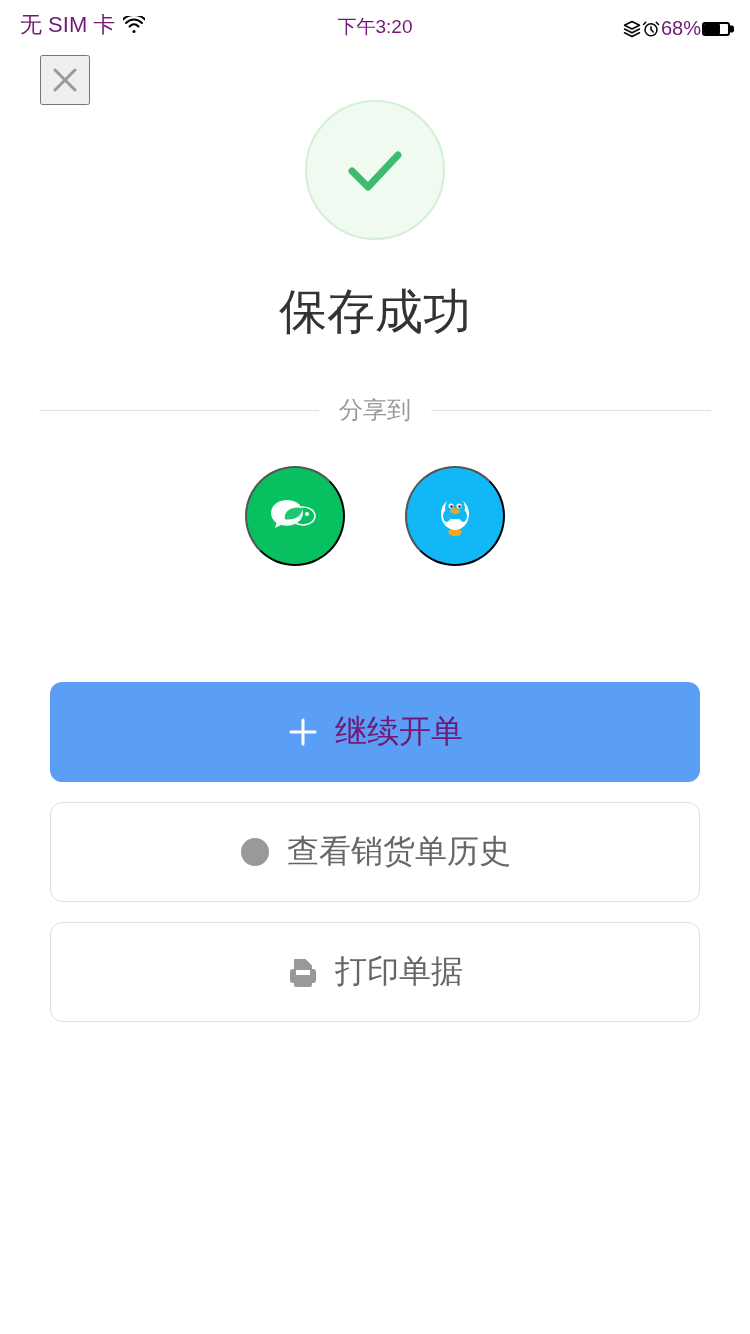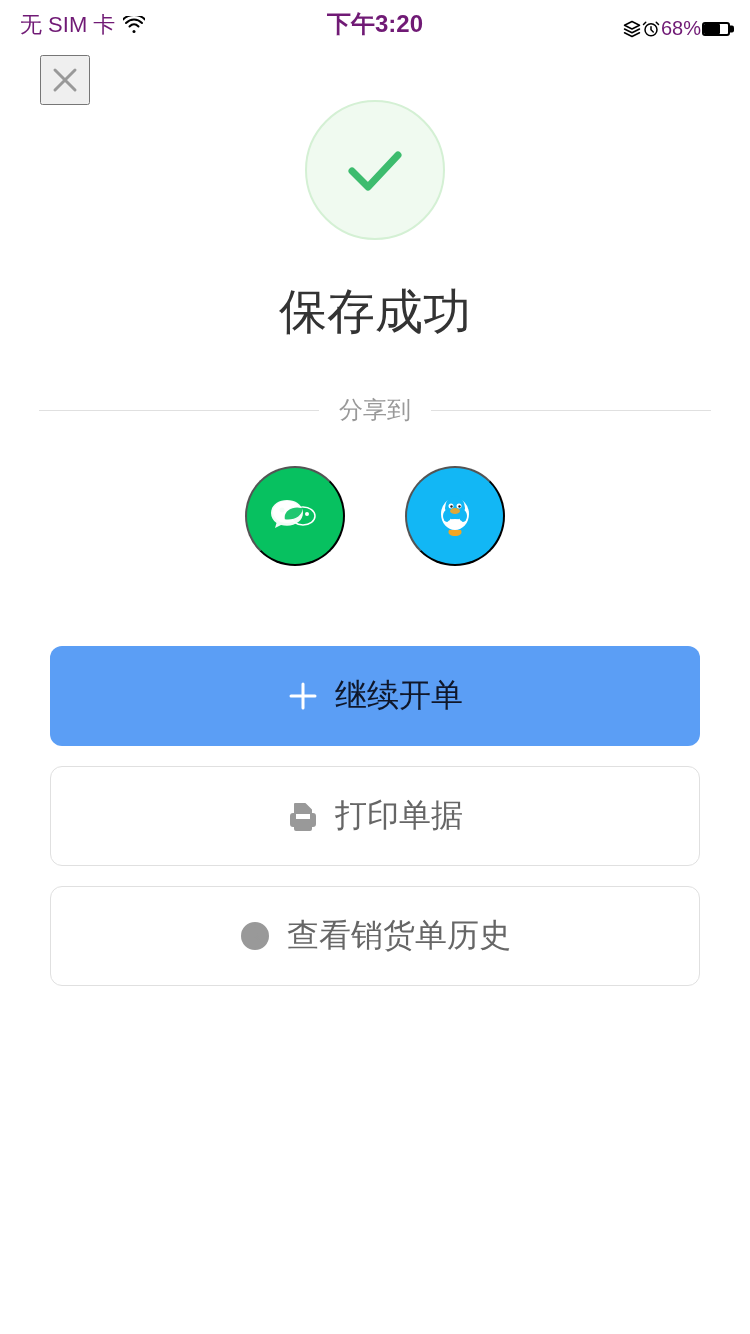--- a/index.html
+++ b/index.html
@@ -29,22 +29,22 @@
     }
 
     .status-left {
       display: flex;
       align-items: center;
       gap: 8px;
       font-size: 22px;
     }
 
     .status-center {
-      font-size: 24px;
-      font-weight: 700;
+      font-size: 19px;
+      font-weight: 400;
       position: absolute;
       left: 50%;
       transform: translateX(-50%);
     }
 
     .status-right {
       display: flex;
       align-items: center;
       gap: 1px;
       font-size: 20px;
@@ -172,21 +172,22 @@
       align-items: center;
       justify-content: center;
       gap: 16px;
       font-size: 32px;
       cursor: pointer;
       border: none;
     }
 
     .action-btn-primary {
       background: #5b9ef5;
-      color: #0f172a;
+      color: #701a75;
+      margin-top: 36px;
     }
 
     .action-btn-secondary {
       background: #ffffff;
       color: #666666;
       border: 1px solid #e0e0e0;
     }
 
     .action-btn svg {
       width: 32px;
@@ -328,32 +329,32 @@
 
     <button class="action-btn action-btn-primary">
       <svg viewBox="0 0 32 32" fill="white">
         <path d="M16 4v24M4 16h24" stroke="white" stroke-width="3" stroke-linecap="round"></path>
       </svg>
       <span>继续开单</span>
     </button>
 
     <button class="action-btn action-btn-secondary">
       <svg viewBox="0 0 32 32" fill="none">
+        <circle cx="16" cy="16" r="13" stroke="#999" stroke-width="2"></circle>
+        <path d="M16 8v8l5 5" stroke="#999" stroke-width="2" stroke-linecap="round" stroke-linejoin="round"></path>
+      </svg>
+      <span>查看销货单历史</span>
+    </button>
+
+    <button class="action-btn action-btn-secondary">
+      <svg viewBox="0 0 32 32" fill="none">
         <rect x="8" y="20" width="16" height="10" rx="1" stroke="#999" stroke-width="2"></rect>
         <path d="M8 20v-6H6a2 2 0 0 0-2 2v8a2 2 0 0 0 2 2h2M24 20v-6h2a2 2 0 0 1 2 2v8a2 2 0 0 1-2 2h-2" stroke="#999" stroke-width="2"></path>
         <path d="M8 14V4h10l6 6v4" stroke="#999" stroke-width="2" stroke-linejoin="round"></path>
         <path d="M17 4v7h7" stroke="#999" stroke-width="2" stroke-linejoin="round"></path>
         <path d="M11 24h10M11 27h7" stroke="#999" stroke-width="1.5" stroke-linecap="round"></path>
       </svg>
       <span>打印单据</span>
     </button>
 
-    <button class="action-btn action-btn-secondary">
-      <svg viewBox="0 0 32 32" fill="none">
-        <circle cx="16" cy="16" r="13" stroke="#999" stroke-width="2"></circle>
-        <path d="M16 8v8l5 5" stroke="#999" stroke-width="2" stroke-linecap="round" stroke-linejoin="round"></path>
-      </svg>
-      <span>查看销货单历史</span>
-    </button>
-
   </div>
 
 </div>
 
 </body></html>

